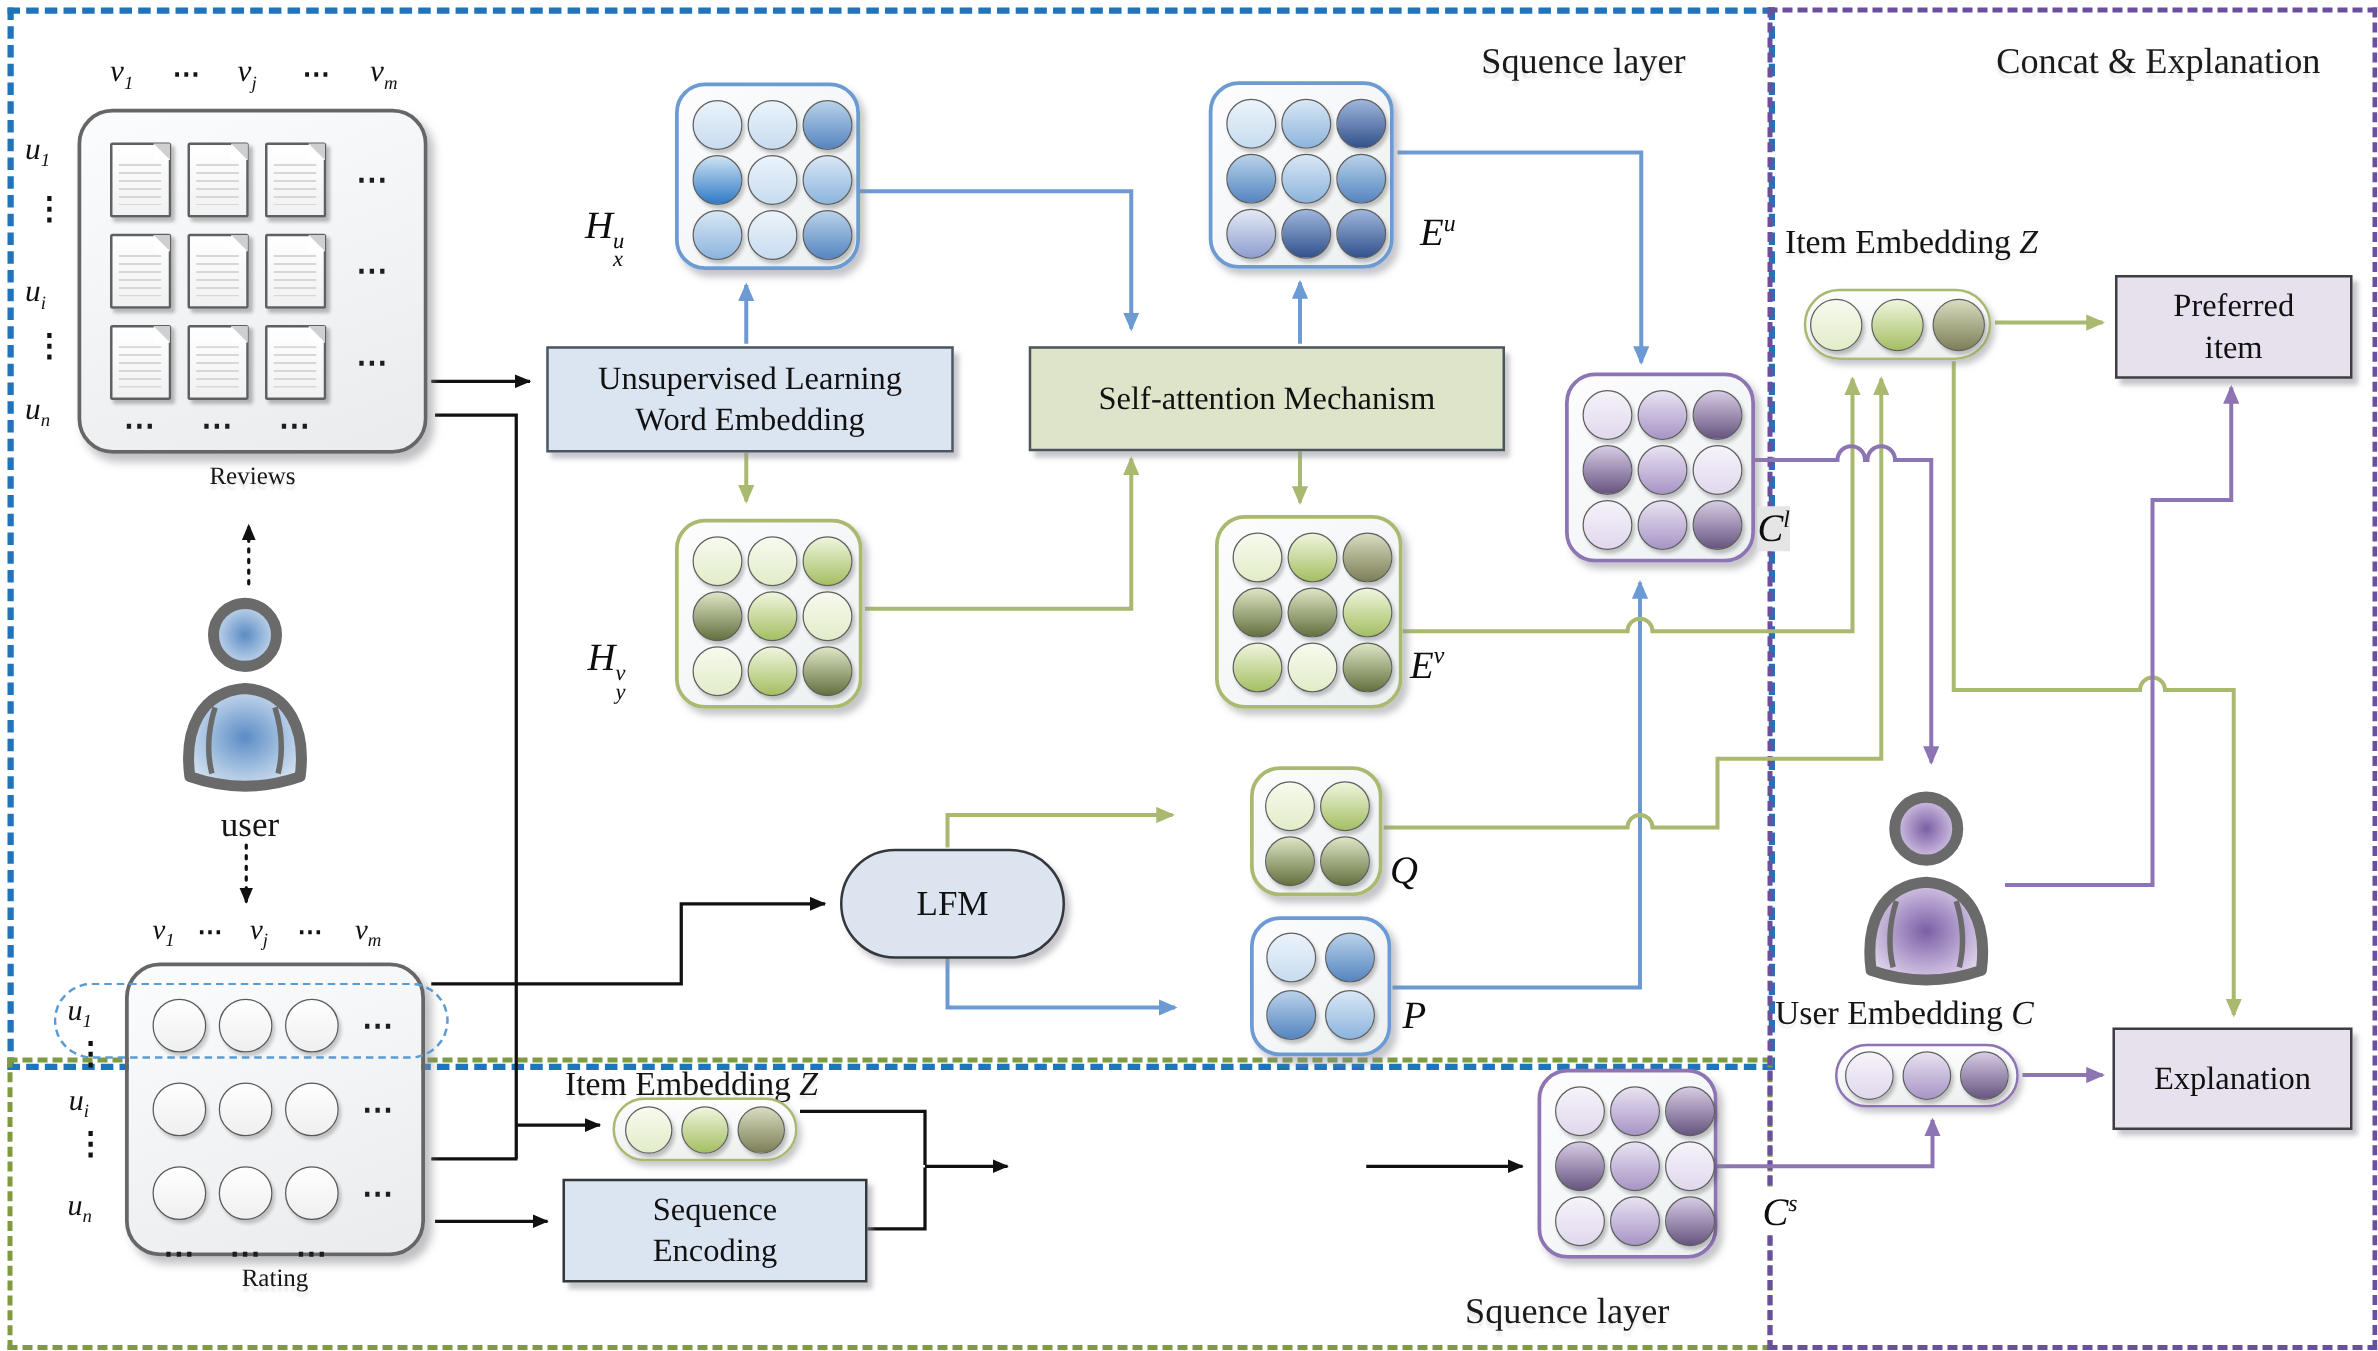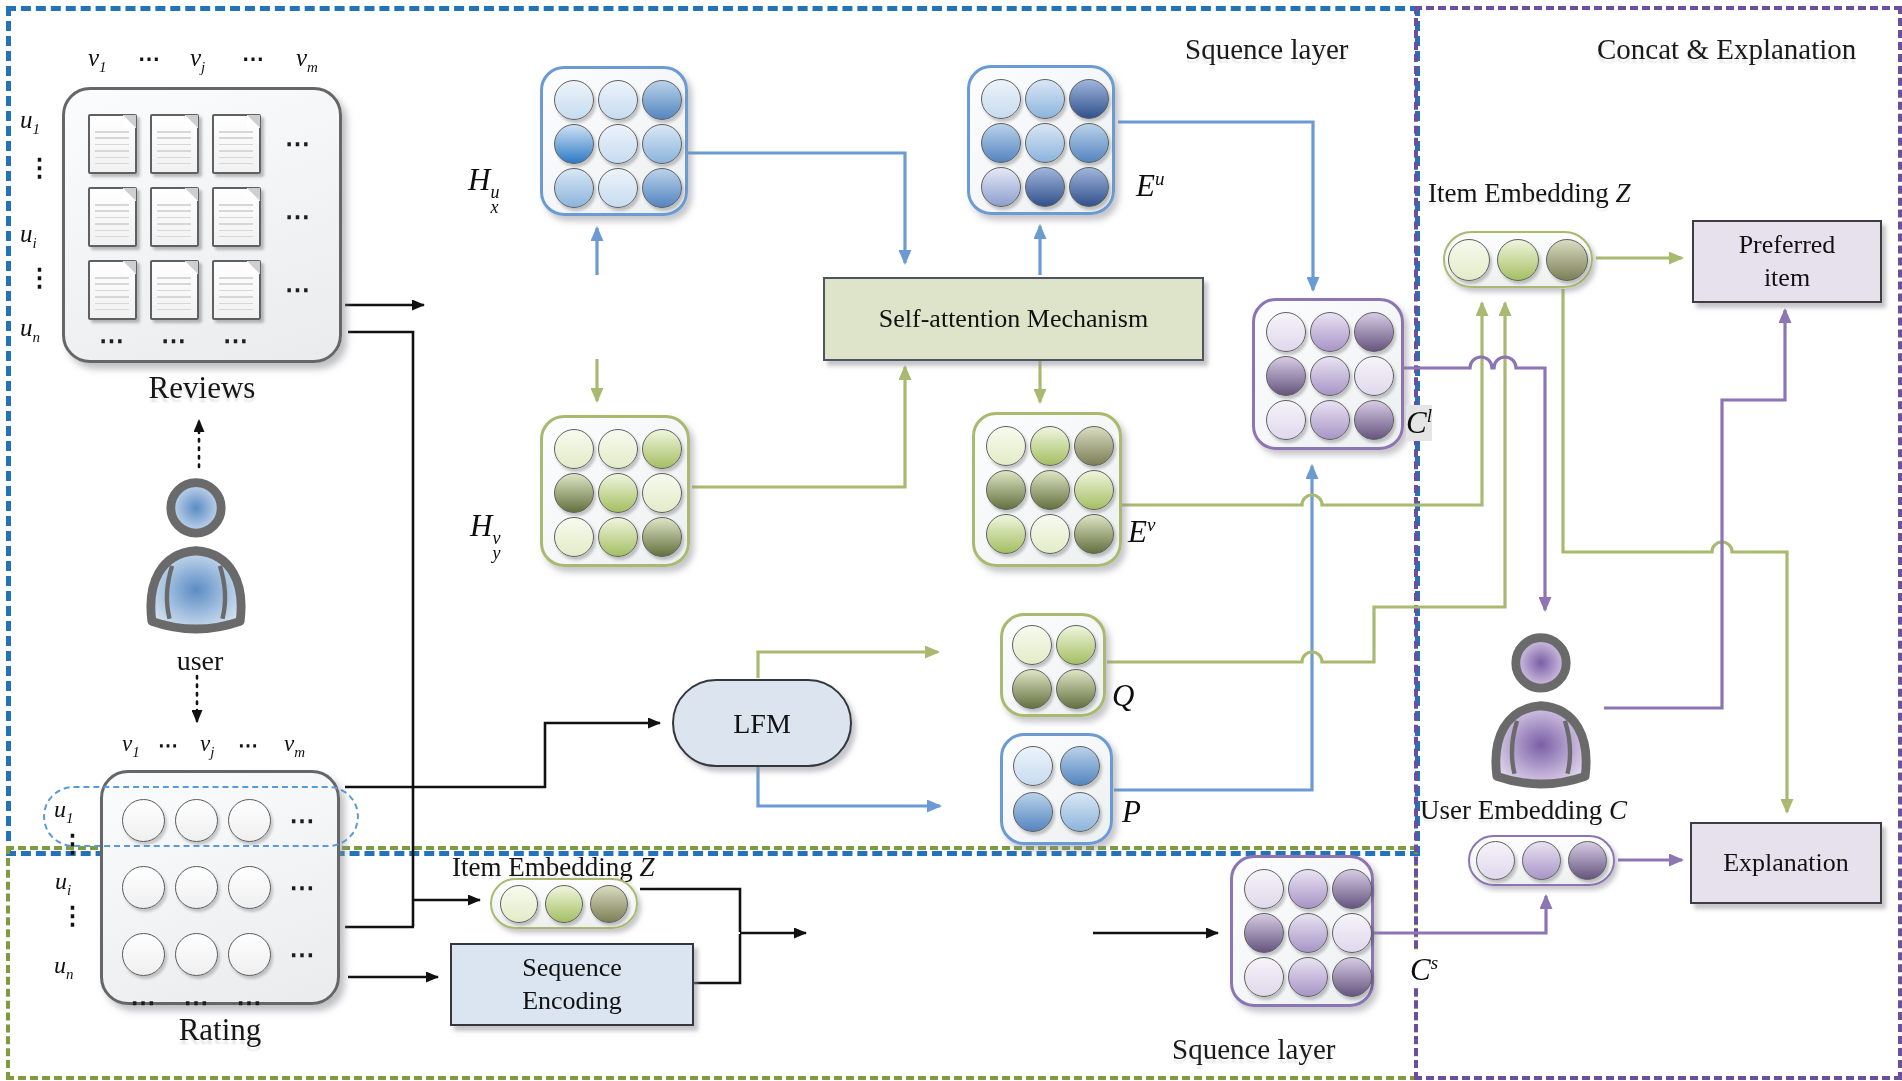--- a/index.html
+++ b/index.html
@@ -70,21 +70,21 @@
   .rcell{width:41px;height:41px;border-radius:50%;border:1.7px solid #5a5a5a;
        background:linear-gradient(180deg,#ffffff,#efefef);box-shadow:2px 3px 3px rgba(0,0,0,.2);}
   .hdots{font-size:25px;font-weight:bold;color:#1c1c1c;letter-spacing:1px;}
   .vdots{font-size:24px;font-weight:bold;color:#1c1c1c;line-height:.8;}
   
   .axl{position:absolute;font-style:italic;font-size:25px;color:#111;white-space:nowrap;}
   .axl sub{font-size:15px;font-style:italic;}
   .sym{position:absolute;font-style:italic;font-size:31px;color:#0d0d0d;white-space:nowrap;}
   .sym sup{font-size:19px;}
   .stack{display:inline-flex;flex-direction:column;font-size:18px;line-height:15px;vertical-align:-8px;}
-  .cap{position:absolute;font-size:31px;color:#161616;text-align:center;
+  .cap{position:absolute;font-size:20px;color:#161616;text-align:center;
        text-shadow:0 4px 2px rgba(195,195,200,.45);}
   .emb-label{position:absolute;font-size:27px;color:#141414;white-space:nowrap;
        text-shadow:0 3px 2px rgba(200,200,205,.4);}
   .emb-label .var{font-style:italic;}
   
   #u1-ellipse{position:absolute;border:2.6px dashed #5b9bd5;border-radius:32px;}
   svg.links{position:absolute;left:0;top:0;pointer-events:none;}
   .person{position:absolute;}
 </style>
 </head>
@@ -268,20 +268,24 @@
   <span class="axl" style="left:200px;top:731px;font-size:23px;"><span>v</span><sub>j</sub></span>
   <span class="axl" style="left:238px;top:733px;font-style:normal;font-weight:bold;font-size:20px;">⋯</span>
   <span class="axl" style="left:284px;top:731px;font-size:23px;"><span>v</span><sub>m</sub></span>
   <span class="axl" style="left:54px;top:796px;font-size:24px;"><span>u</span><sub>1</sub></span>
   <span class="axl vdots" style="left:60px;top:834px;font-style:normal;">⋮</span>
   <span class="axl" style="left:55px;top:868px;font-size:24px;"><span>u</span><sub>i</sub></span>
   <span class="axl vdots" style="left:60px;top:906px;font-style:normal;">⋮</span>
   <span class="axl" style="left:54px;top:952px;font-size:24px;"><span>u</span><sub>n</sub></span>
   <div class="cap" style="left:100px;top:1012px;width:240px;">Rating</div>
 
+  <div class="pbox bluebox" style="left:437px;top:277px;width:322px;height:81px;">
+    <span>Unsupervised Learning</span>
+    <span>Word Embedding</span>
+  </div>
   <div class="pbox olivebox" style="left:823px;top:277px;width:377px;height:80px;">
     <span>Self-attention Mechanism</span>
   </div>
   <div class="pbox stadium" style="left:672px;top:679px;width:176px;height:84px;box-shadow:4px 5px 5px rgba(150,150,158,.55);">
     <span style="font-size:28px;">LFM</span>
   </div>
   <div class="pbox bluebox" style="left:450px;top:943px;width:240px;height:79px;border-color:#33383d;">
     <span>Sequence</span>
     <span>Encoding</span>
   </div>

